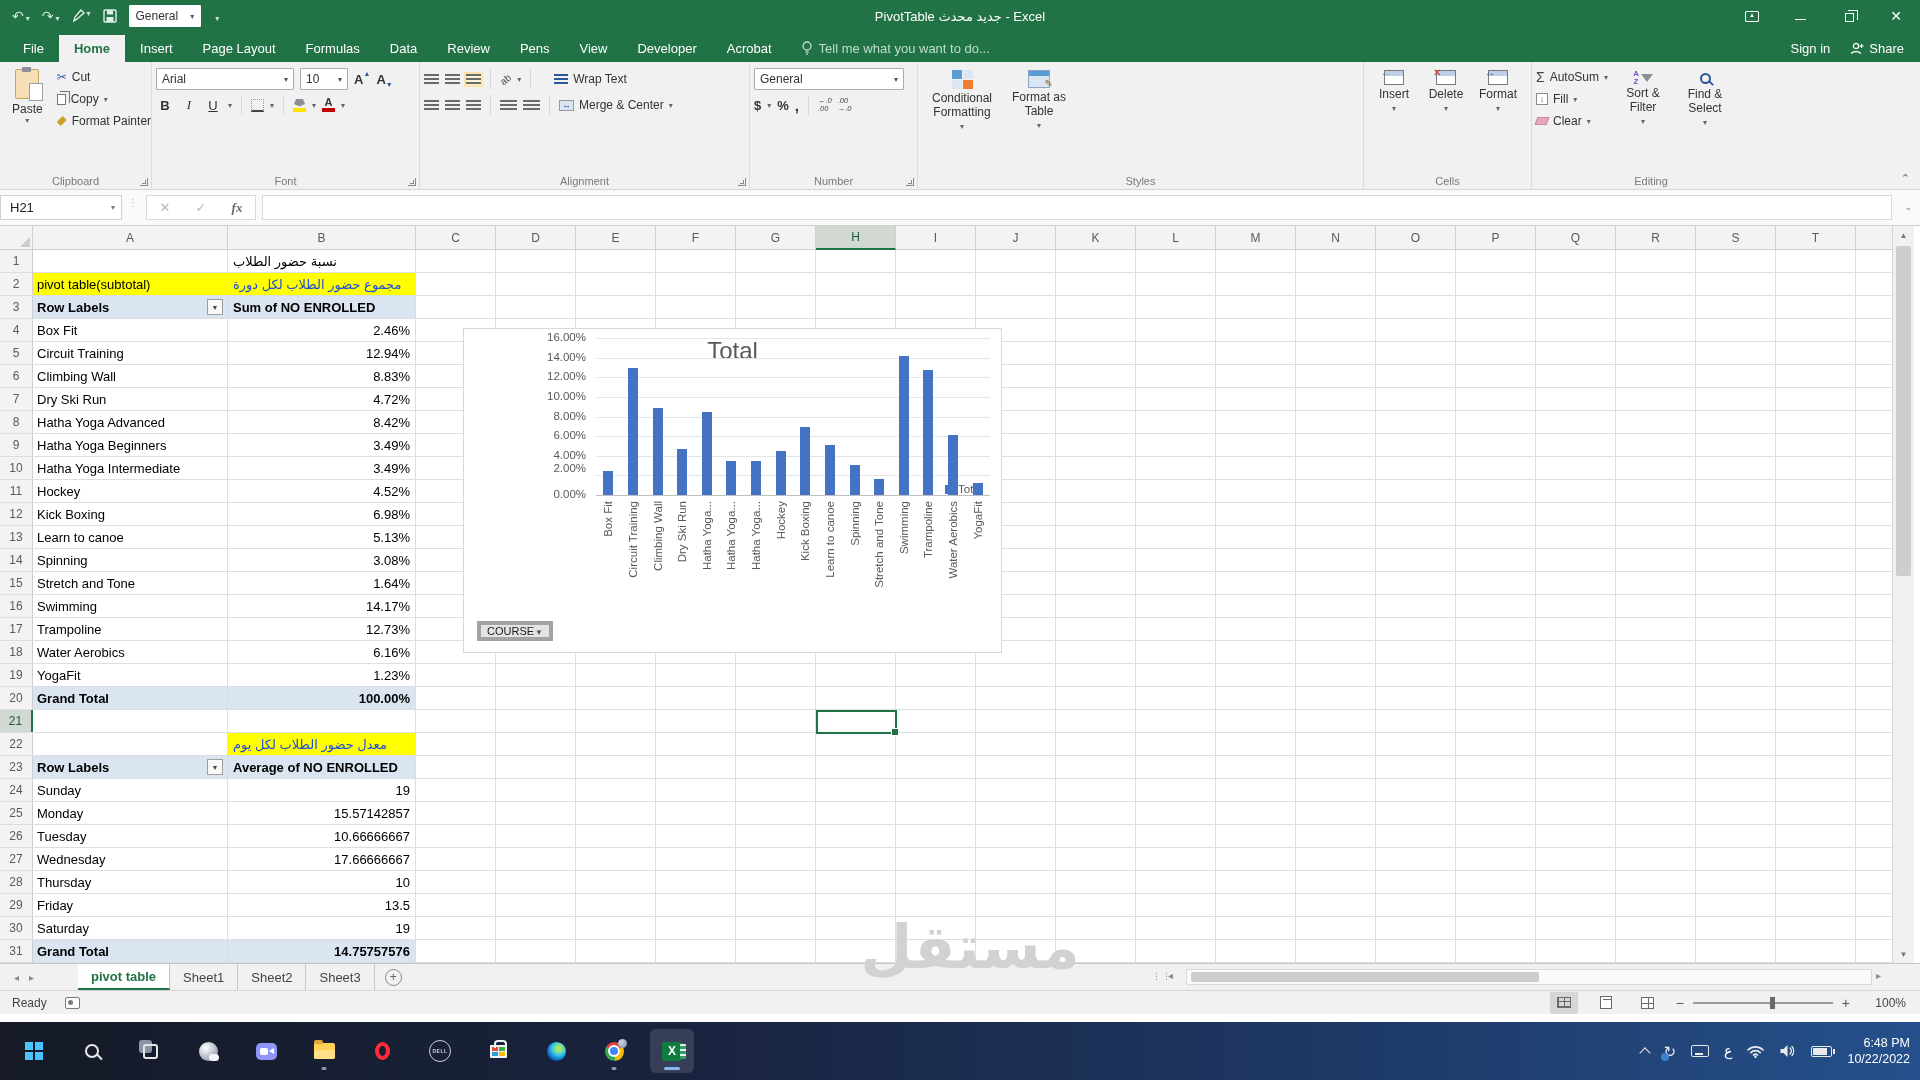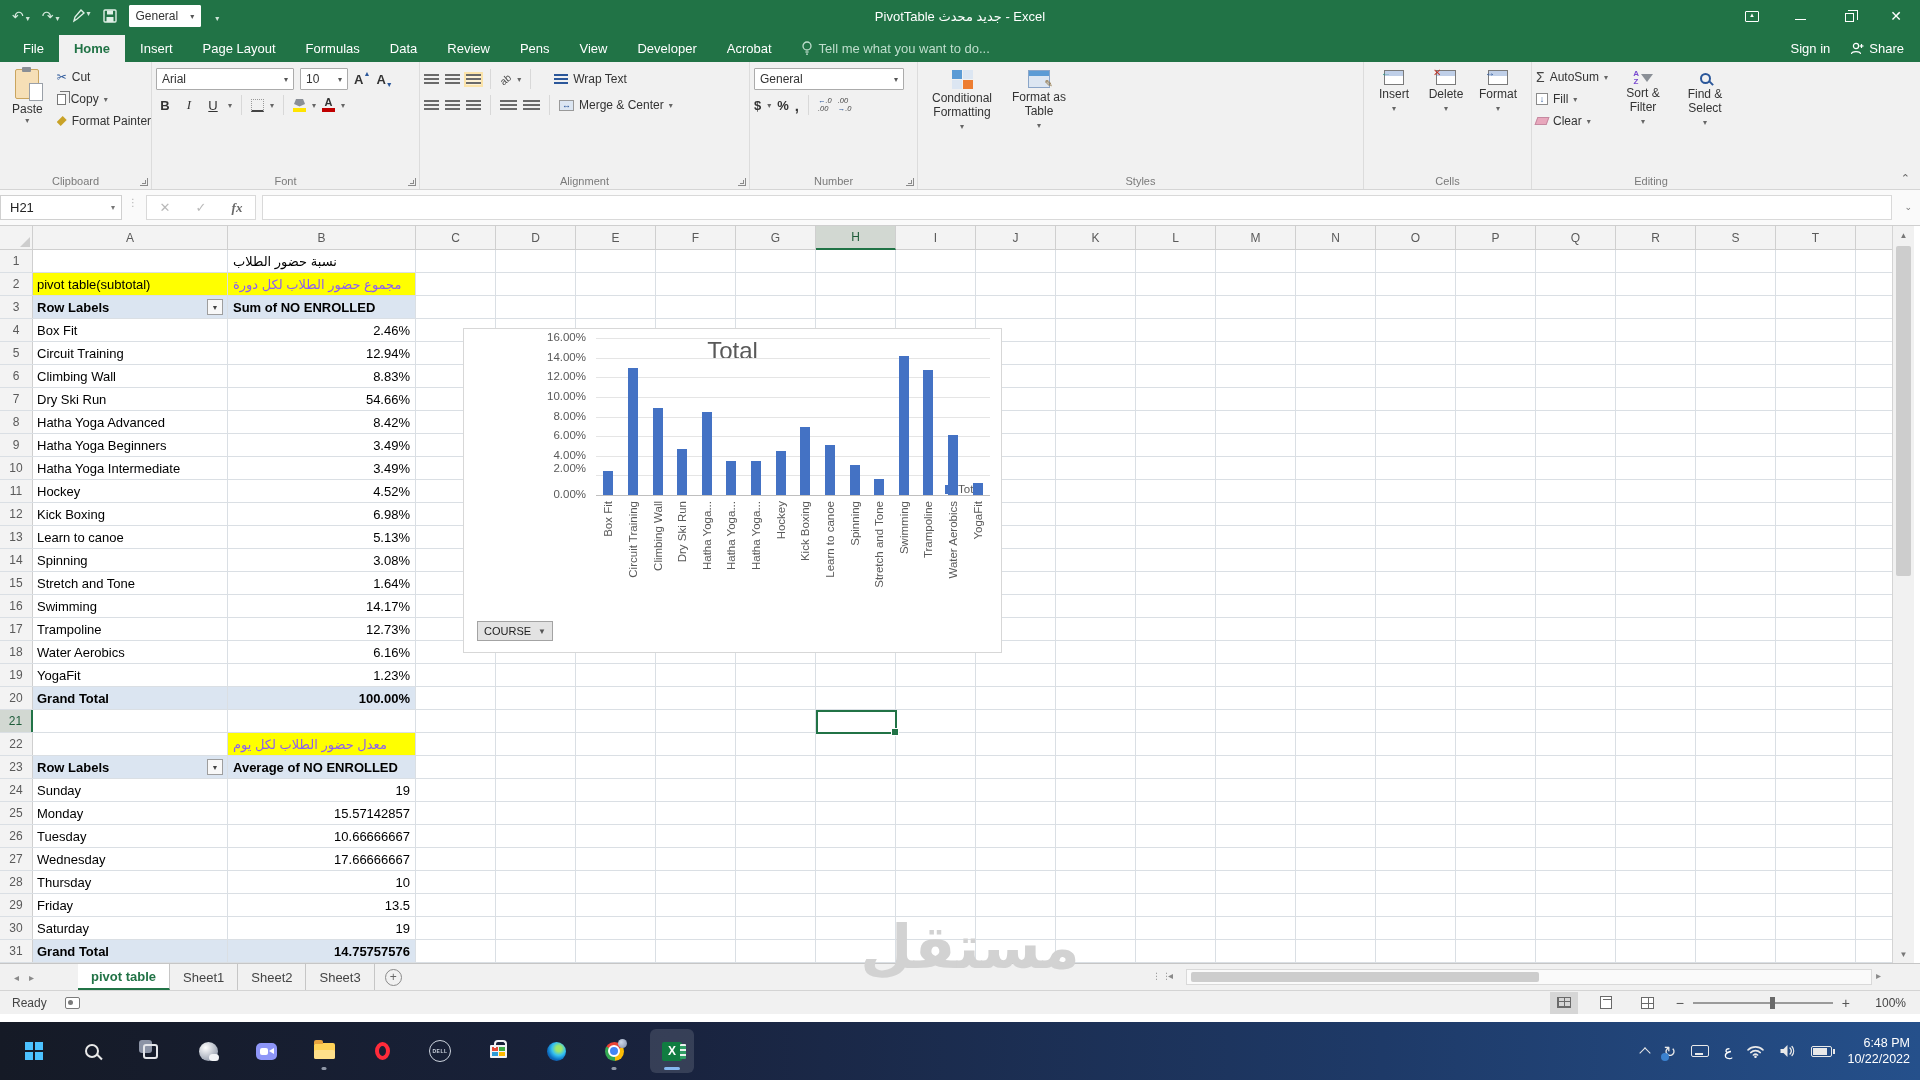--- a/index.html
+++ b/index.html
@@ -128,41 +128,41 @@
   .cell{display:flex;align-items:center;font-size:13px;color:#000;flex:0 0 auto;overflow:hidden;white-space:nowrap}
   .cA{width:195px;border-right:1px solid #dadfe4;padding:0 4px}
   .cB{width:188px;border-right:1px solid #dadfe4;padding:0 5px}
   .filler{flex:1;background:repeating-linear-gradient(90deg,transparent 0 79px,#dadfe4 79px 80px)}
   .c-num{justify-content:flex-end}
   .c-bold{font-weight:bold}
   .c-yellow{background:#ffff00}
   .c-phead{background:#dbe5f1}
   .c-total{background:#dbe5f1}
   .c-ar{direction:rtl;justify-content:flex-end}
-  .c-ar-red{color:#8b5cf6}
+  .c-ar-red{color:#1d4ed8}
   .fbtn{margin-left:auto;width:16px;height:16px;background:#f8f8f8;border:1px solid #9e9e9e;display:flex;align-items:center;justify-content:center;font-size:7px;color:#444;flex:0 0 auto}
   
   .selcell{position:absolute;left:816px;top:484px;width:81px;height:24px;border:2px solid #217346;z-index:6}
   .selcell::after{content:"";position:absolute;right:-4px;bottom:-4px;width:6px;height:6px;background:#217346;border:1px solid #fff}
   
   .vscroll{position:absolute;left:1892px;top:0;width:22px;height:737px;background:#f1f1f1;border-left:1px solid #d4d4d4}
   .vs-up{position:absolute;top:0;left:0;right:0;height:18px;display:flex;align-items:center;justify-content:center;font-size:8px;color:#777}
   .vs-dn{position:absolute;bottom:0;left:0;right:0;height:18px;display:flex;align-items:center;justify-content:center;font-size:8px;color:#777}
   .vs-thumb{position:absolute;top:20px;left:3px;width:15px;height:330px;background:#cdcdcd;border-radius:2px}
   
   .chart{position:absolute;left:463px;top:102px;width:539px;height:325px;background:#fff;border:1px solid #d7d7d7;z-index:10}
   .chart-title{position:absolute;top:8px;left:0;right:0;text-align:center;font-size:24px;color:#595959}
   .cgl{position:absolute;left:132px;width:394px;height:1px;background:#e5e5e5}
   .cgl.axis{background:#bfbfbf}
   .cyt{position:absolute;left:58px;width:64px;text-align:right;font-size:11.5px;color:#595959}
   .cbar{position:absolute;background:#4472C4}
   .cxl{position:absolute;writing-mode:vertical-rl;transform:rotate(180deg);font-size:11.5px;color:#595959;white-space:nowrap;line-height:14px}
   .chart-legend{position:absolute;left:481px;top:154px;display:flex;align-items:center;gap:4px;font-size:11.5px;color:#595959}
   .legend-swatch{width:9px;height:9px;background:#4472C4}
-  .course-btn{position:absolute;left:13px;top:292px;width:76px;height:20px;background:#e3e3e3;border:1px solid #a3a3a3;display:flex;align-items:center;justify-content:space-between;padding:0 6px;font-size:11px;color:#222}
+  .course-btn{position:absolute;left:13px;top:292px;width:76px;height:20px;background:#e3e3e3;border:4px solid #a3a3a3;display:flex;align-items:flex-end;justify-content:space-between;padding:0 6px;font-size:11px;color:#222}
   .course-btn .dd{font-size:8px;color:#555}
   
   .sheetbar{position:absolute;top:963px;left:0;width:1920px;height:27px;background:#f1f1f1;border-top:1px solid #c6c6c6;display:flex;align-items:stretch;font-size:13px;color:#444;z-index:20}
   .snav{display:flex;align-items:center;gap:10px;padding:0 14px;color:#8a8a8a;font-size:10px}
   #sheet-tabs{display:flex;align-items:stretch;margin-left:30px}
   .stab{display:flex;align-items:center;padding:12px 13px;border-right:1px solid #c6c6c6;background:transparent}
   .stab.active{background:#fff;color:#217346;font-weight:bold;border-bottom:2px solid #217346;border-right:1px solid #c6c6c6}
   .addsheet{display:flex;align-items:center;margin-left:10px}
   .addsheet span{width:17px;height:17px;border:1px solid #8a8a8a;border-radius:50%;display:flex;align-items:center;justify-content:center;font-size:12px;color:#666}
   .hs-dots{position:absolute;left:1152px;top:7px;color:#9a9a9a;font-size:9px;letter-spacing:1px}
@@ -595,21 +595,21 @@
         </div>
         <div class="grow">
           <div class="rowh">6</div>
           <div class="cell cA">Climbing Wall</div>
           <div class="cell cB c-num">8.83%</div>
           <div class="filler"></div>
         </div>
         <div class="grow">
           <div class="rowh">7</div>
           <div class="cell cA">Dry Ski Run</div>
-          <div class="cell cB c-num">54.66%</div>
+          <div class="cell cB c-num">4.72%</div>
           <div class="filler"></div>
         </div>
         <div class="grow">
           <div class="rowh">8</div>
           <div class="cell cA">Hatha Yoga Advanced</div>
           <div class="cell cB c-num">8.42%</div>
           <div class="filler"></div>
         </div>
         <div class="grow">
           <div class="rowh">9</div>

